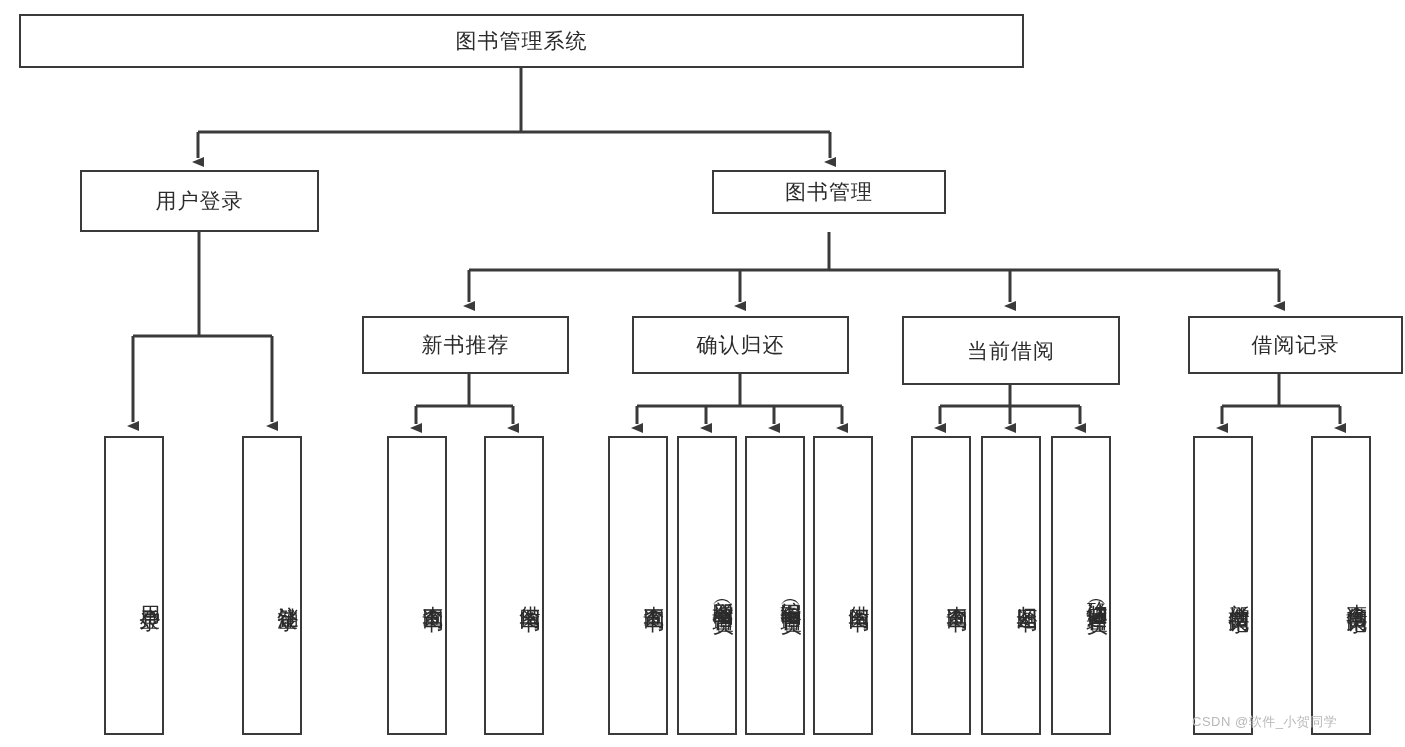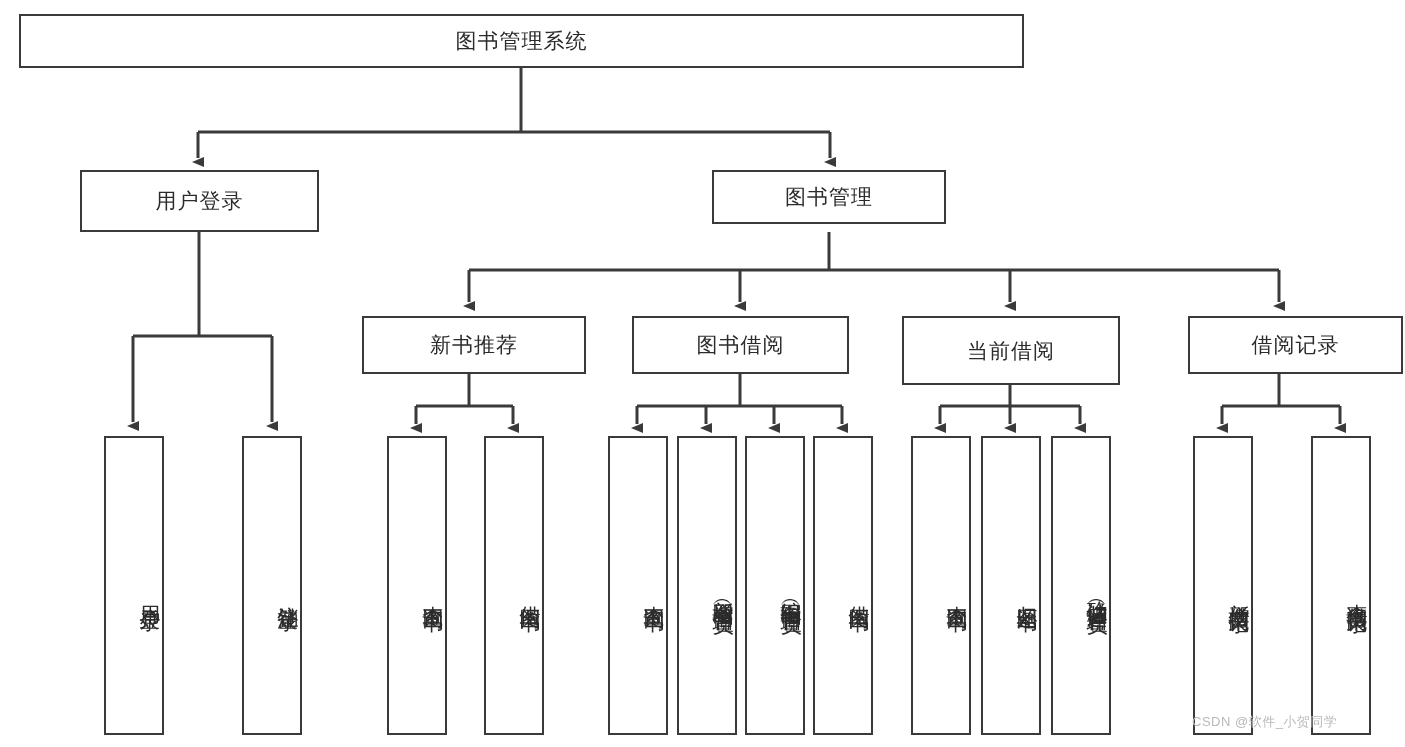--- a/index.html
+++ b/index.html
@@ -122,30 +122,30 @@
   </svg>
 
   <div class="node horiz" style="left:19px; top:14px; width:1005px; height:54px;">
     <span class="labeltext">图书管理系统</span>
   </div>
 
   <div class="node horiz" style="left:80px; top:170px; width:239px; height:62px;">
     <span class="labeltext">用户登录</span>
   </div>
 
-  <div class="node horiz" style="left:712px; top:170px; width:234px; height:54px;">
+  <div class="node horiz" style="left:712px; top:170px; width:234px; height:44px;">
     <span class="labeltext">图书管理</span>
   </div>
 
-  <div class="node horiz" style="left:362px; top:316px; width:224px; height:58px;">
+  <div class="node horiz" style="left:362px; top:316px; width:207px; height:58px;">
     <span class="labeltext">新书推荐</span>
   </div>
 
   <div class="node horiz" style="left:632px; top:316px; width:217px; height:58px;">
-    <span class="labeltext">图书借阅</span>
+    <span class="labeltext">确认归还</span>
   </div>
 
   <div class="node horiz" style="left:902px; top:316px; width:218px; height:69px;">
     <span class="labeltext">当前借阅</span>
   </div>
 
   <div class="node horiz" style="left:1188px; top:316px; width:215px; height:58px;">
     <span class="labeltext">借阅记录</span>
   </div>
 

